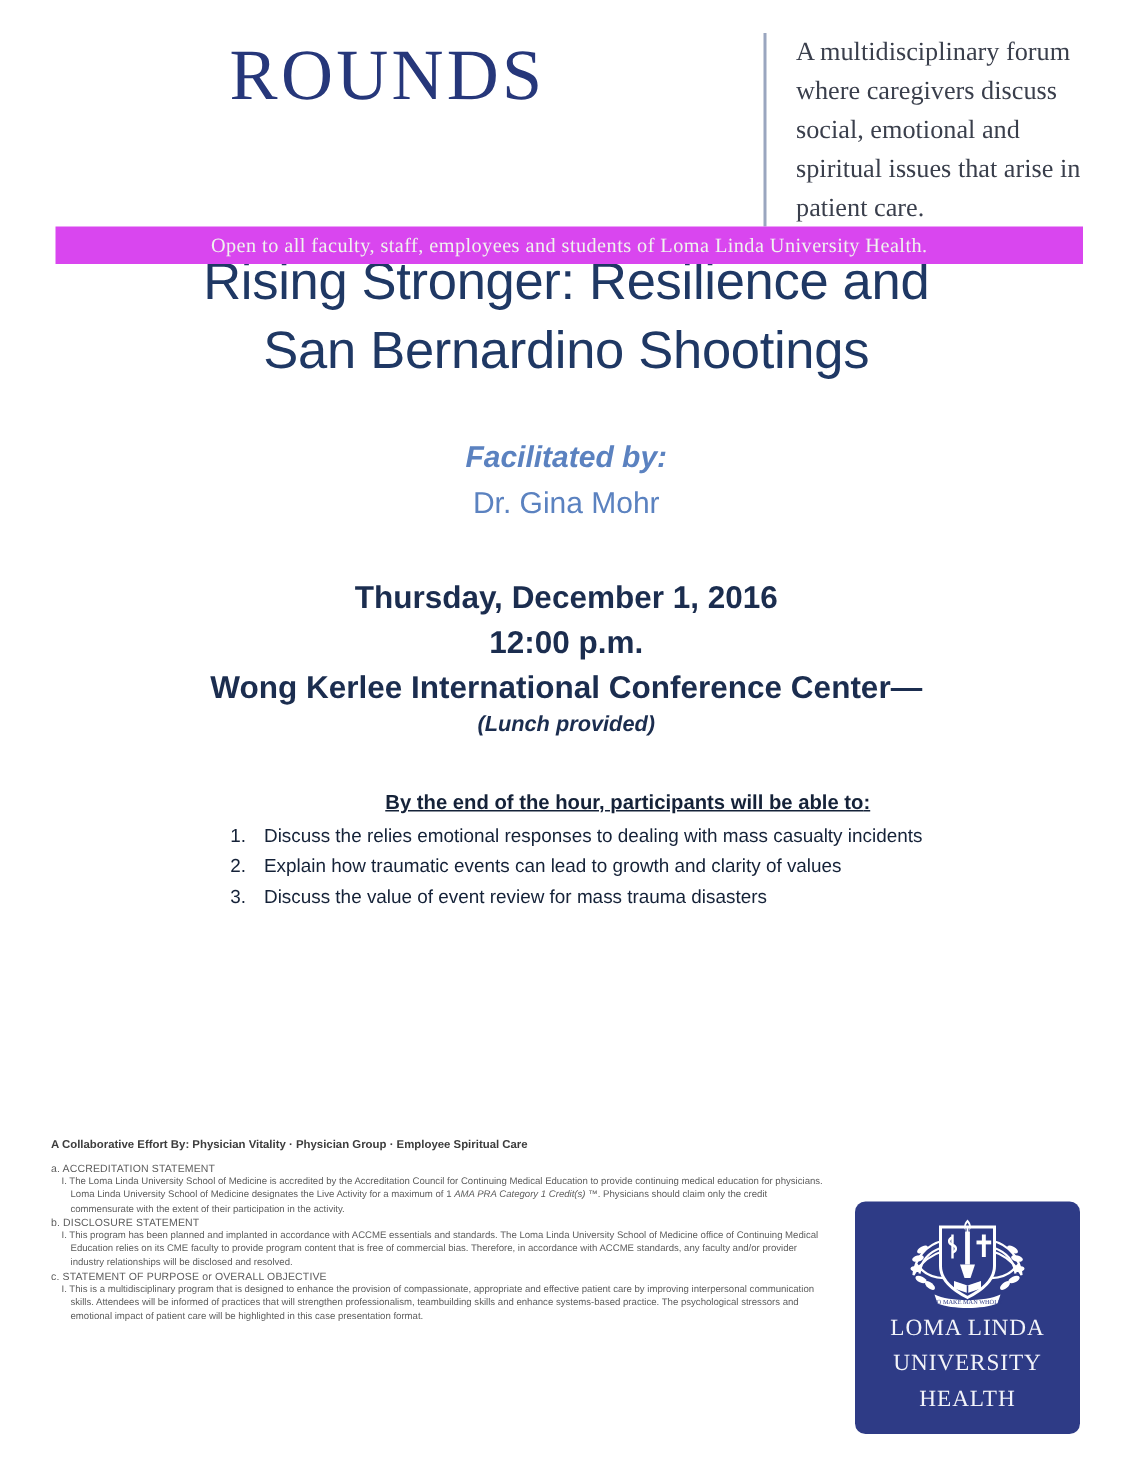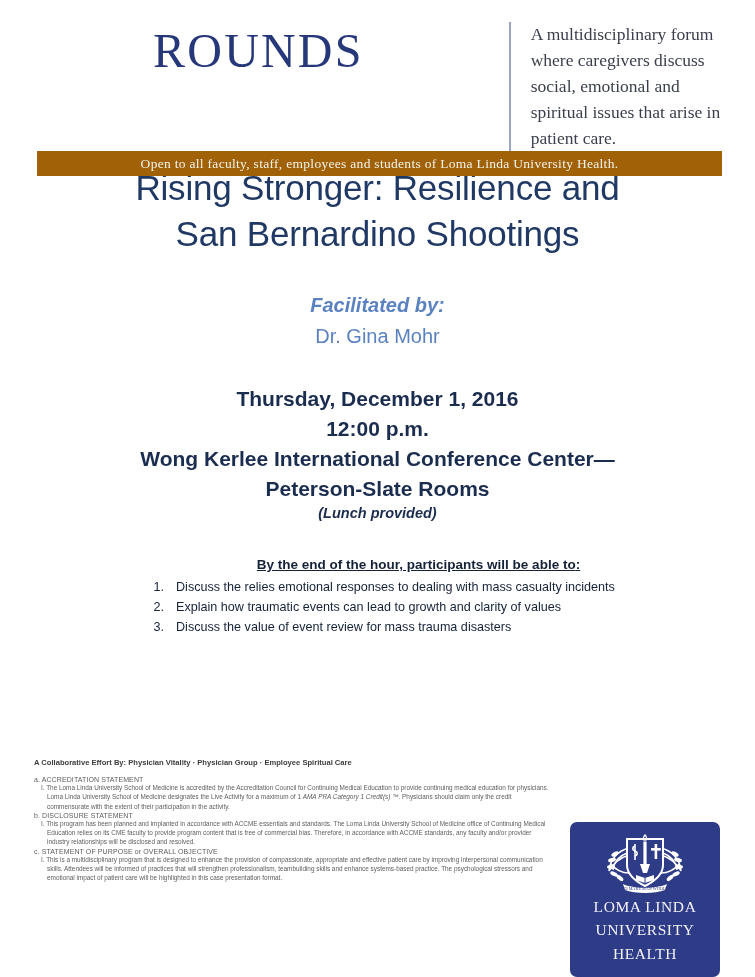--- a/index.html
+++ b/index.html
@@ -54,21 +54,21 @@
     max-width: 200px;
   }
 
   
   .green-banner {
     position: absolute;
     left: 37px;
     top: 151px;
     width: 685px;
     height: 25px;
-    background: #a16207;
+    background: #d946ef;
     color: #f0f3ee;
     font-family: "Liberation Serif", serif;
     font-size: 13.5px;
     letter-spacing: 0.3px;
     display: flex;
     align-items: center;
     justify-content: center;
     box-sizing: border-box;
   }
 
@@ -181,21 +181,21 @@
     color: #5d5d5d;
     padding-left: 13px;
     text-indent: -6px;
   }
   .fp-body i { font-style: italic; }
 
   
   .logo-card {
     position: absolute;
     left: 570px;
-    top: 822px;
+    top: 801px;
     width: 150px;
     height: 155px;
     background: #2e3b86;
     border-radius: 7px;
     color: #ffffff;
     text-align: center;
     box-sizing: border-box;
     padding-top: 9px;
   }
   .crest { margin: 0 auto; display: block; }
@@ -229,21 +229,20 @@
 
 <div class="facilitator-block">
   <div class="facilitated-by">Facilitated by:</div>
   <div class="facilitator-name">Dr. Gina Mohr</div>
 </div>
 
 <div class="details-block">
   <div class="details-line">Thursday, December 1, 2016</div>
   <div class="details-line">12:00 p.m.</div>
   <div class="details-line">Wong Kerlee International Conference Center—</div>
-  <div class="details-line">Peterson-Slate Rooms</div>
   <div class="details-note">(Lunch provided)</div>
 </div>
 
 <div class="objectives-block">
   <div class="objectives-heading"><span>By the end of the hour, participants will be able to</span><span class="no-underline">:</span></div>
   <ul class="obj-list">
     <li class="obj-item">
       <span class="obj-num">1.</span>
       <span>Discuss the relies emotional responses to dealing with mass casualty incidents</span>
     </li>

